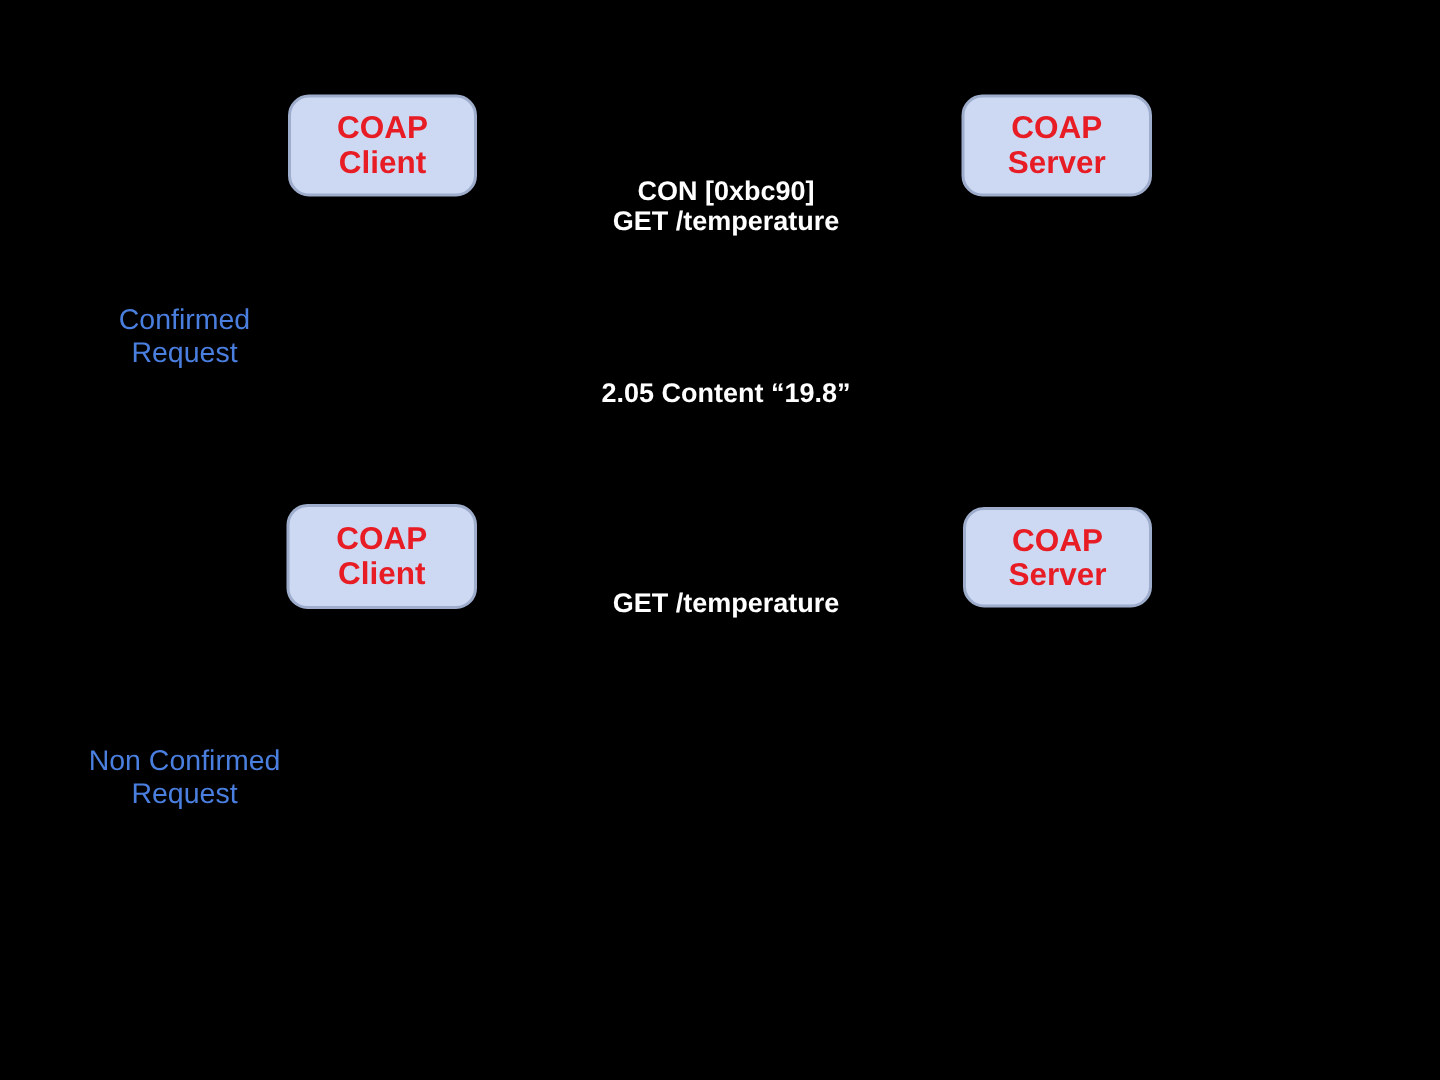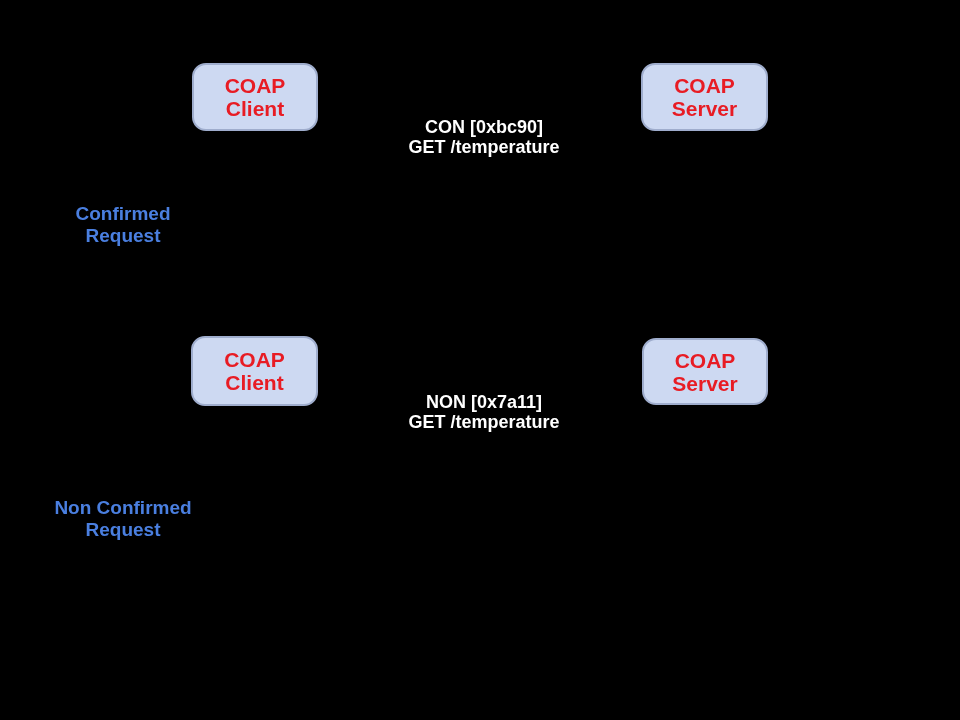--- a/index.html
+++ b/index.html
@@ -43,21 +43,21 @@
     font-weight: bold;
     text-align: center;
   }
   .side-label {
     position: absolute;
     width: 220px;
     left: 13px;
     color: var(--label-text, #4a7fe0);
     font-size: 19px;
     line-height: 22px;
-    font-weight: bold;
+    font-weight: normal;
     text-align: center;
   }
   .line { display: block; }
   
   .box-client-confirmed  { left: 192px; top: 63px;  }
   .box-server-confirmed  { left: 641px; top: 63px;  width: 127px; }
   .box-client-nonconf    { left: 191px; top: 336px; width: 127px; height: 70px; }
   .box-server-nonconf    { left: 642px; top: 338px; height: 67px; }
   
   .msg-con-request  { top: 117px; }
@@ -81,39 +81,39 @@
     <span class="line">COAP</span>
     <span class="line">Server</span>
   </div>
 
   <div class="msg msg-con-request">
     <span class="line">CON [0xbc90]</span>
     <span class="line">GET /temperature</span>
   </div>
 
   <div class="msg msg-ack-response">
+    <span class="line">2.05 Content “19.8”</span>
   </div>
 
   <div class="side-label label-confirmed">
     <span class="line">Confirmed</span>
     <span class="line">Request</span>
   </div>
 
   <div class="node-box box-client-nonconf">
     <span class="line">COAP</span>
     <span class="line">Client</span>
   </div>
 
   <div class="node-box box-server-nonconf">
     <span class="line">COAP</span>
     <span class="line">Server</span>
   </div>
 
   <div class="msg msg-non-request">
-    <span class="line">NON [0x7a11]</span>
     <span class="line">GET /temperature</span>
   </div>
 
   <div class="side-label label-non-confirmed">
     <span class="line">Non Confirmed</span>
     <span class="line">Request</span>
   </div>
 
 </div>
 

